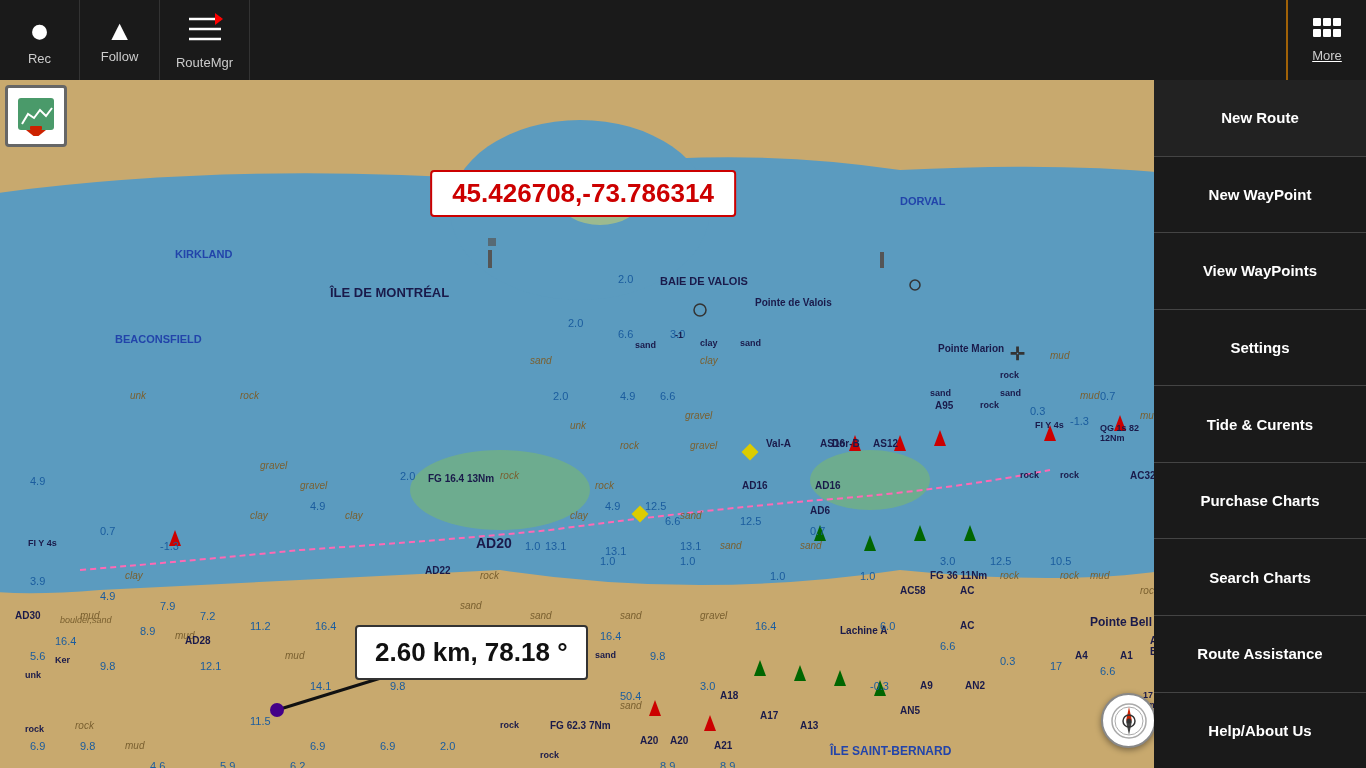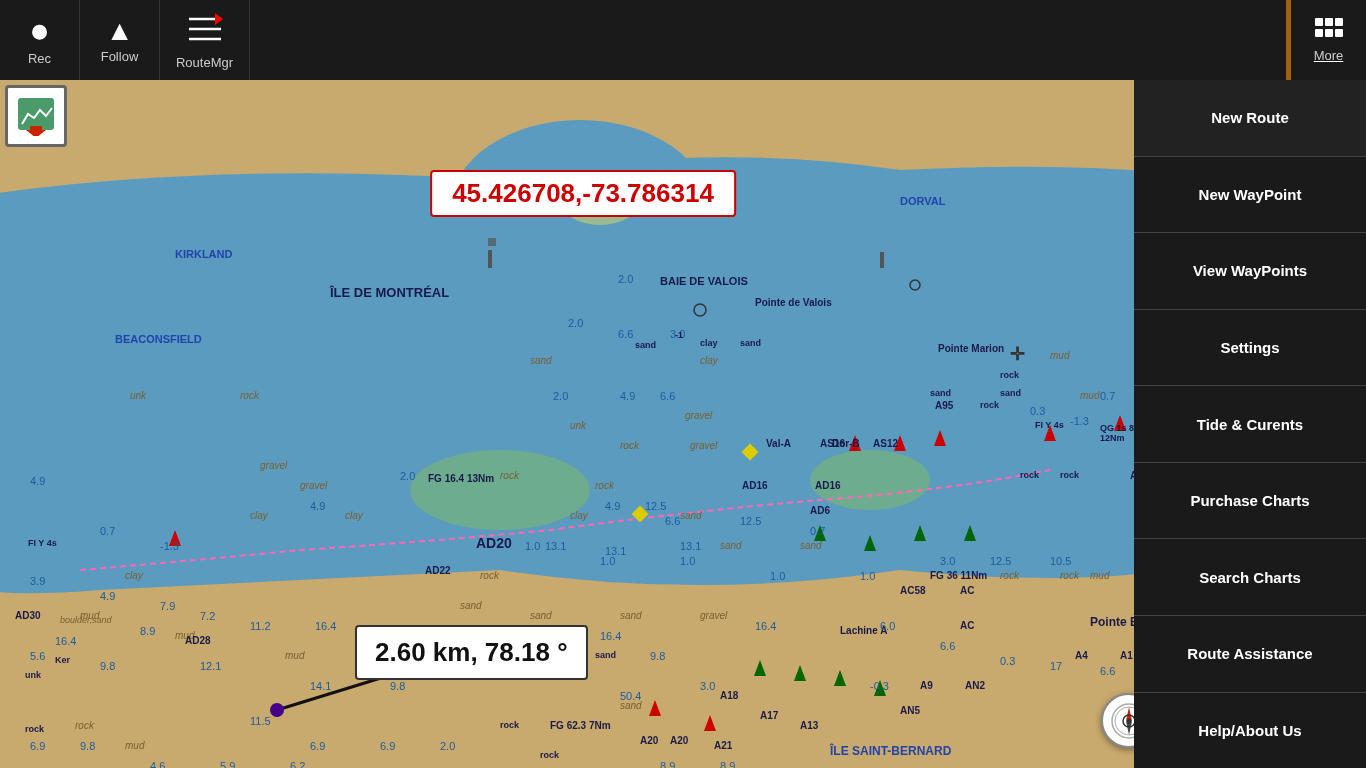--- a/index.html
+++ b/index.html
@@ -12,21 +12,21 @@
     }
     .toolbar-btn {
       width: 80px; height: 80px; border: none; background: transparent;
       color: white; display: flex; flex-direction: column; align-items: center;
       justify-content: center; cursor: pointer; border-right: 1px solid #333;
       gap: 4px;
     }
     .toolbar-btn .icon { font-size: 32px; line-height: 1; }
     .toolbar-btn .label { font-size: 13px; color: #ccc; }
     #more-btn {
-      margin-left: auto; border-left: 5px solid #a16207; border-right: none; text-decoration: underline;
+      margin-left: auto; border-left: 2px solid #a16207; border-right: none; text-decoration: underline;
     }
     #more-btn .icon { font-size: 22px; letter-spacing: 2px; }
 
     
     #map {
       position: absolute; top: 80px; left: 0; width: 1166px; height: 688px;
       background: #c8a96e; overflow: hidden;
     }
 
     
@@ -50,21 +50,21 @@
       position: absolute; color: #1a1a4a; font-size: 11px; font-weight: bold;
       pointer-events: none; z-index: 20;
     }
     .depth-label {
       position: absolute; color: #1a5c9e; font-size: 11px;
       pointer-events: none; z-index: 20;
     }
 
     
     #sidebar {
-      position: absolute; top: 80px; right: 0; width: 232px; height: 688px;
+      position: absolute; top: 80px; right: 0; width: 212px; height: 688px;
       background: #1a1a1a; z-index: 100; display: flex; flex-direction: column;
     }
     .sidebar-btn {
       flex: 1; border: none; border-bottom: 1px solid #444;
       background: #1a1a1a; color: white; font-size: 15px; font-weight: bold;
       cursor: pointer; display: flex; align-items: center; justify-content: center;
       text-align: center; padding: 0 10px;
     }
     .sidebar-btn.highlight { background: #222; }
 

